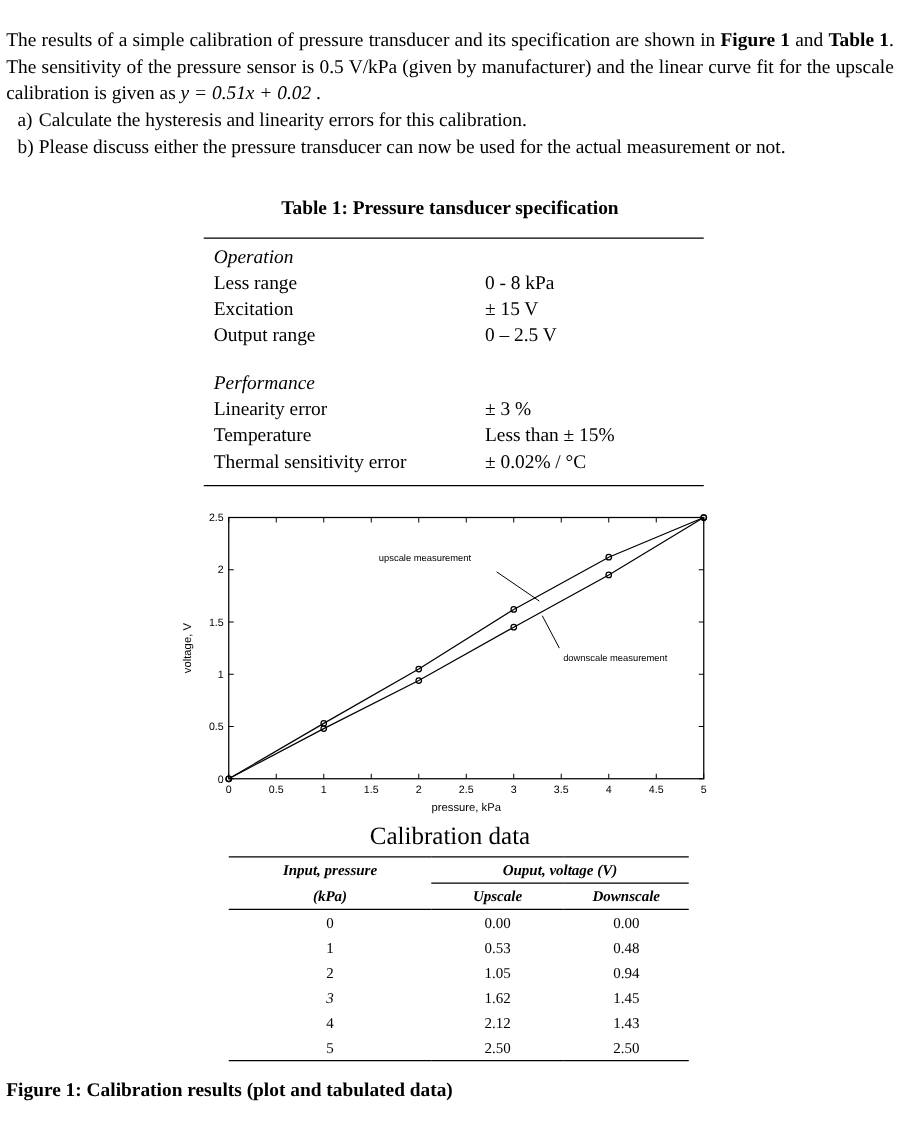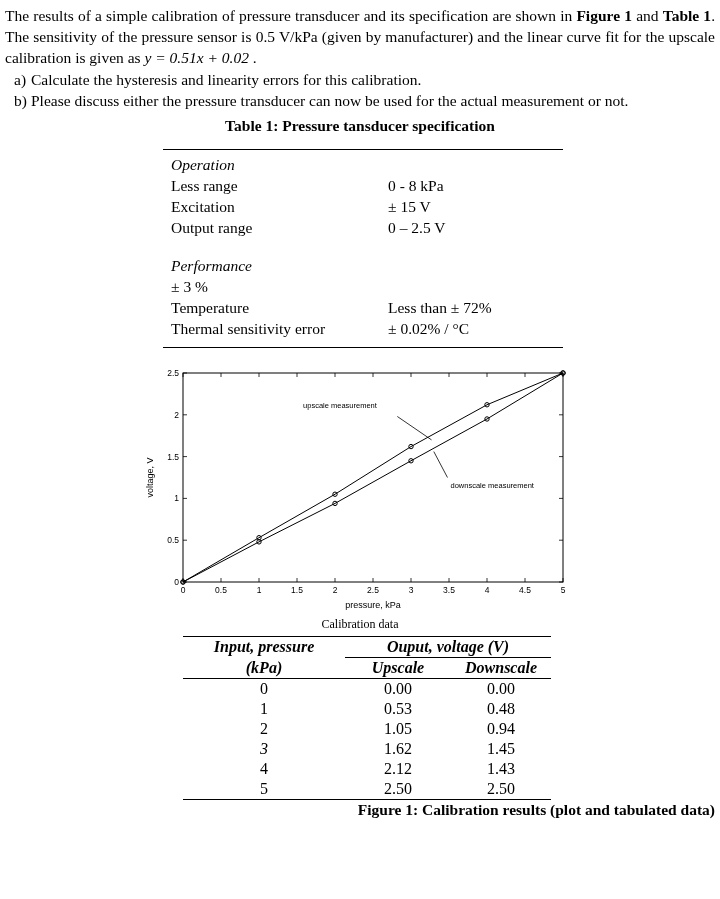--- a/index.html
+++ b/index.html
@@ -3,69 +3,69 @@
 <meta charset="utf-8">
 <style>
   * { margin: 0; padding: 0; box-sizing: border-box; }
   html, body { background: #ffffff; }
   body {
     width: 720px; min-height: 899px;
     color: #000;
     font-family: "Liberation Serif", serif;
     font-size: 15.5px;
   }
-  .page { padding: 5px 5px 0 5px; }
+  .page { padding: 22px 5px 0 5px; }
 
   
   .intro { text-align: justify; line-height: 21px; }
   .intro b { font-weight: bold; }
   .intro .eq { font-style: italic; }
 
   
   .questions { margin-top: 1px; }
   .q-item { display: flex; line-height: 21px; }
   .q-marker { flex: none; width: 26px; padding-left: 9px; }
   .q-text { flex: 1; padding-right: 42px; font-family: Liberation Serif, serif; }
 
   
-  .spec-title { margin-top: 6px; text-align: center; font-weight: bold; }
+  .spec-title { margin-top: 30px; text-align: center; font-weight: bold; }
   .spec-table {
     width: 400px; margin: 14px 0 0 158px;
     border-top: 1px solid #000; border-bottom: 1px solid #000;
     padding: 4px 0 8px 0;
   }
   .spec-row { display: flex; line-height: 21px; padding-left: 8px; }
   .sec-hdr { font-style: italic; }
   .lbl { flex: none; width: 217px; }
   .val { flex: 1; }
   .spec-gap { height: 17px; }
 
   
   .figure { margin: 17px 0 0 136px; }
   .figure svg { display: block; }
   .tick { font-family: "Liberation Sans", sans-serif; font-size: 8.5px; fill: #000; }
   .axis-label { font-family: "Liberation Sans", sans-serif; font-size: 9px; fill: #000; }
   .anno { font-family: "Liberation Sans", sans-serif; font-size: 7.5px; fill: #000; }
 
   
-  .calib-title { margin-top: 2px; text-align: center; font-size: 12px; }
+  .calib-title { margin-top: 2px; text-align: center; font-size: 20px; }
   .calib-table {
     border-collapse: collapse; table-layout: fixed;
     margin: 4px 0 0 178px;
     border-top: 1.5px solid #000; border-bottom: 1.5px solid #000;
   }
   .calib-table th, .calib-table td {
-    text-align: center; font-size: 16px; line-height: 20px; padding: 0 4px;
+    text-align: center; font-size: 12px; line-height: 20px; padding: 0 4px;
   }
   .calib-table thead th { font-weight: bold; font-style: italic; }
   .calib-table .out-hdr { border-bottom: 1px solid #000; }
   .calib-table .sub-row th { border-bottom: 1px solid #000; }
   .calib-table td.ital { font-style: italic; }
 
-  .figure-caption { margin-top: 1px; text-align: right; font-weight: bold; }
+  .figure-caption { margin-top: 15px; text-align: left; font-weight: bold; }
 </style>
 </head>
 <body>
 
 <div class="page">
 
   <p class="intro"><span>The results of a simple calibration of pressure transducer and its specification are shown in </span><b>Figure 1</b><span> and </span><b>Table 1</b><span>. The sensitivity of the pressure sensor is 0.5 V/kPa (given by manufacturer) and the linear curve fit for the upscale calibration is given as </span><span class="eq">y = 0.51x + 0.02</span><span> .</span></p>
 
   <div class="questions">
     <div class="q-item">
@@ -94,25 +94,26 @@
     </div>
     <div class="spec-row">
       <span class="lbl">Output range</span>
       <span class="val">0 – 2.5 V</span>
     </div>
     <div class="spec-gap"></div>
     <div class="spec-row">
       <span class="sec-hdr">Performance</span>
     </div>
     <div class="spec-row">
+      <span class="lbl">Linearity error</span>
       <span class="val">± 3 %</span>
     </div>
     <div class="spec-row">
       <span class="lbl">Temperature</span>
-      <span class="val">Less than ± 72%</span>
+      <span class="val">Less than ± 15%</span>
     </div>
     <div class="spec-row">
       <span class="lbl">Thermal sensitivity error</span>
       <span class="val">± 0.02% / °C</span>
     </div>
   </div>
 
   <div class="figure">
     <svg width="432" height="250" xmlns="http://www.w3.org/2000/svg" viewBox="0 0 432 250">
         <rect x="42" y="8" width="380" height="209" fill="none" stroke="#000" stroke-width="1"></rect>

